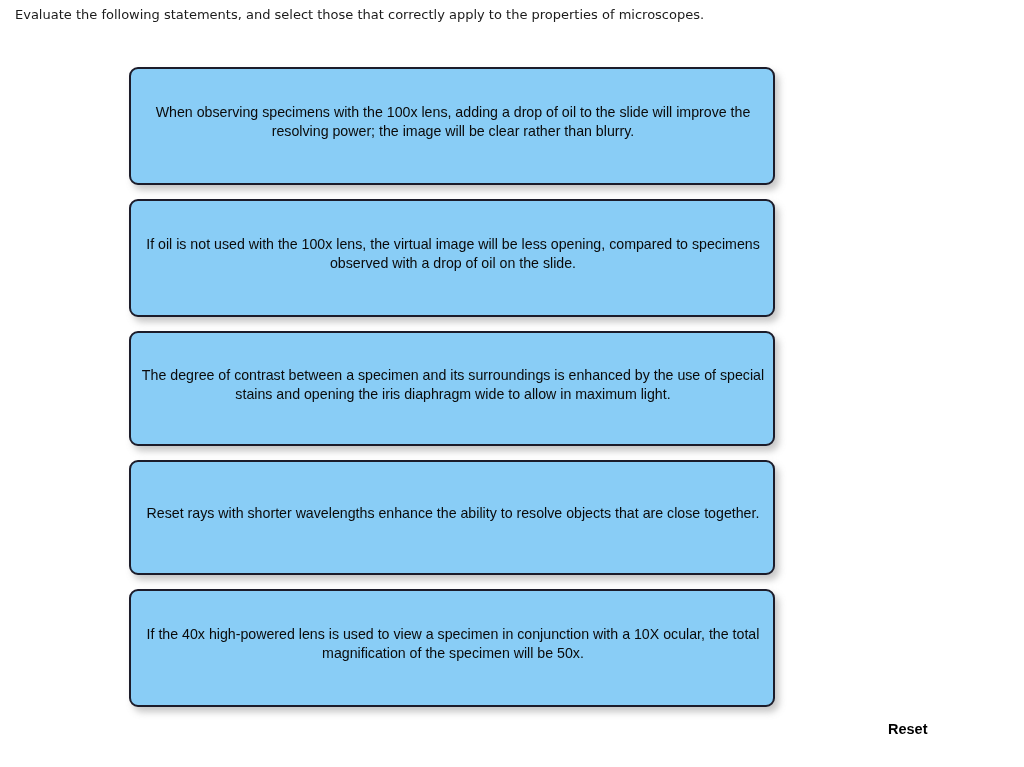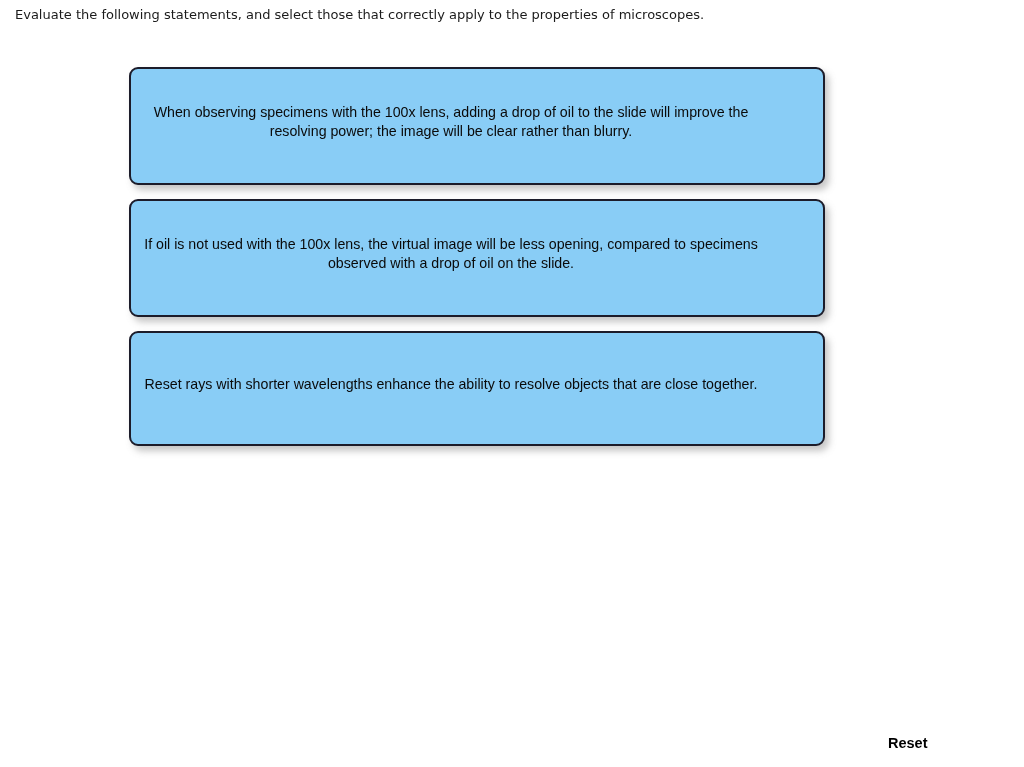--- a/index.html
+++ b/index.html
@@ -31,28 +31,28 @@
   #cards-region {
     position: absolute;
     left: 129px;
     top: 67px;
     width: 710px;
   }
 
   .statement-card {
     position: relative;
     box-sizing: border-box;
-    width: 696px;
+    width: 646px;
     border: 2px solid #1c1c2a;
     border-radius: 9px;
     background: #89cdf6;
     box-shadow: 4px 5px 7px rgba(120,120,120,0.42);
     display: flex;
     align-items: center;
-    justify-content: flex-start;
+    justify-content: flex-end;
     margin-bottom: 14px;
     cursor: pointer;
   }
   .statement-card:last-child { margin-bottom: 0; }
 
   .card-h-118 { height: 118px; }
   .card-h-115 { height: 115px; }
 
   .card-text {
     display: block;
@@ -69,39 +69,44 @@
   #reset-button {
     position: absolute;
     left: 888px;
     top: 721px;
     font-family: "Liberation Sans", sans-serif;
     font-size: 14.5px;
     font-weight: bold;
     color: #000000;
     cursor: pointer;
     user-select: none;
-    margin-top: 14px;
   }
 </style>
 </head>
 <body>
 
 <div id="prompt-text">Evaluate the following statements, and select those that correctly apply to the properties of microscopes.</div>
 
 <div id="cards-region">
 
   <div class="statement-card card-h-118">
     <span class="card-text">When observing specimens with the 100x lens, adding a drop of oil to the slide will improve the resolving power; the image will be clear rather than blurry.</span>
   </div>
 
   <div class="statement-card card-h-118">
     <span class="card-text">If oil is not used with the 100x lens, the virtual image will be less opening, compared to specimens observed with a drop of oil on the slide.</span>
   </div>
 
+  <div class="statement-card card-h-115">
+    <span class="card-text">The degree of contrast between a specimen and its surroundings is enhanced by the use of special stains and opening the iris diaphragm wide to allow in maximum light.</span>
+  </div>
 
   <div class="statement-card card-h-115">
     <span class="card-text">Reset rays with shorter wavelengths enhance the ability to resolve objects that are close together.</span>
   </div>
 
+  <div class="statement-card card-h-118">
+    <span class="card-text">If the 40x high-powered lens is used to view a specimen in conjunction with a 10X ocular, the total magnification of the specimen will be 50x.</span>
+  </div>
 
 </div>
 
 <div id="reset-button">Reset</div>
 
 </body></html>

